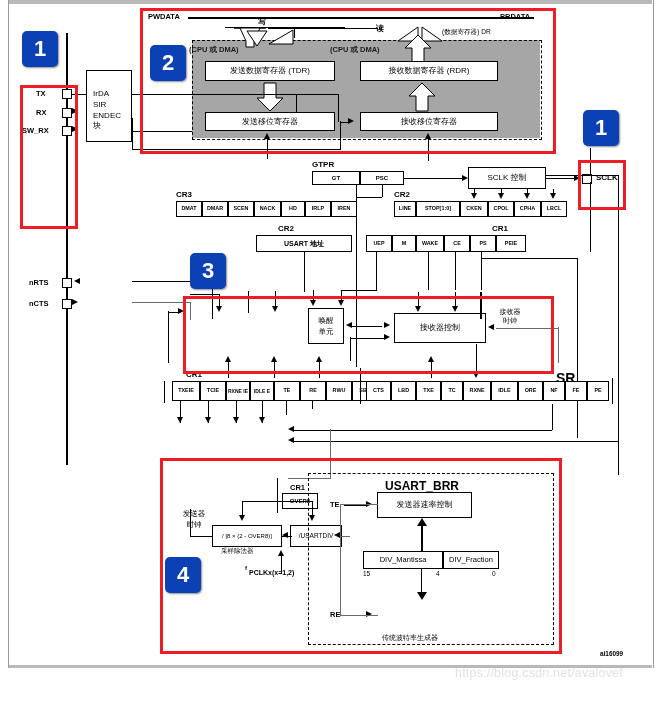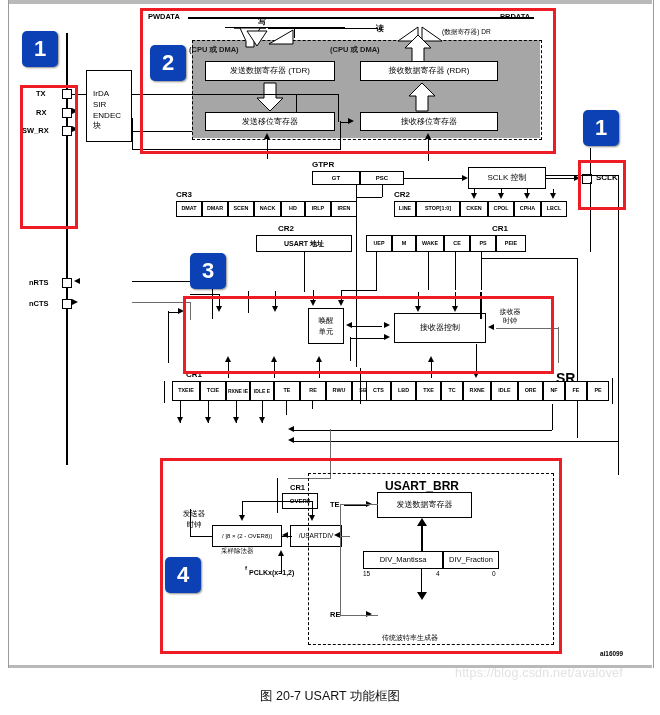--- a/index.html
+++ b/index.html
@@ -392,21 +392,21 @@
   <div class="vline" style="left:281px;top:556px;height:18px;"></div>
   <div class="txt bold" style="left:245px;top:565px;font-size:6px;">f</div>
   <div class="txt bold" style="left:249px;top:569px;font-size:7px;">PCLKx(x=1,2)</div>
 
   <div class="dash" style="left:308px;top:473px;width:244px;height:170px;"></div>
   <div class="txt bold" style="left:385px;top:480px;font-size:12px;">USART_BRR</div>
 
   <div class="txt bold" style="left:330px;top:501px;font-size:7.5px;">TE</div>
   <div class="hline" style="left:344px;top:504.5px;width:24px;"></div>
   <div class="arR" style="left:366px;top:501px;"></div>
-  <div class="box" style="left:377px;top:492px;width:95px;height:26px;font-size:8px;">发送数据寄存器</div>
+  <div class="box" style="left:377px;top:492px;width:95px;height:26px;font-size:8px;">发送器速率控制</div>
 
   <div class="txt bold" style="left:330px;top:611px;font-size:7.5px;">RE</div>
   <div class="hline" style="left:344px;top:614.5px;width:24px;"></div>
   <div class="arR" style="left:366px;top:611px;"></div>
 
   <div class="box" style="left:363px;top:551px;width:80px;height:18px;font-size:7.5px;">DIV_Mantissa</div>
   <div class="box" style="left:443px;top:551px;width:56px;height:18px;font-size:7.5px;">DIV_Fraction</div>
   <div class="txt" style="left:363px;top:571px;font-size:6.5px;">15</div>
   <div class="txt" style="left:436px;top:571px;font-size:6.5px;">4</div>
   <div class="txt" style="left:492px;top:571px;font-size:6.5px;">0</div>
@@ -431,15 +431,14 @@
   <div class="redbox" style="left:160px;top:458px;width:396px;height:190px;"></div>
 
   <div class="badge" style="left:22px;top:31px;">1</div>
   <div class="badge" style="left:583px;top:110px;">1</div>
   <div class="badge" style="left:150px;top:45px;">2</div>
   <div class="badge" style="left:190px;top:253px;">3</div>
   <div class="badge" style="left:165px;top:557px;">4</div>
 
   <div id="figid">ai16099</div>
   <div id="watermark">https://blog.csdn.net/avalovef</div>
-  <div id="caption">图 20-7 USART 功能框图</div>
 
 </div>
 
 </body></html>

